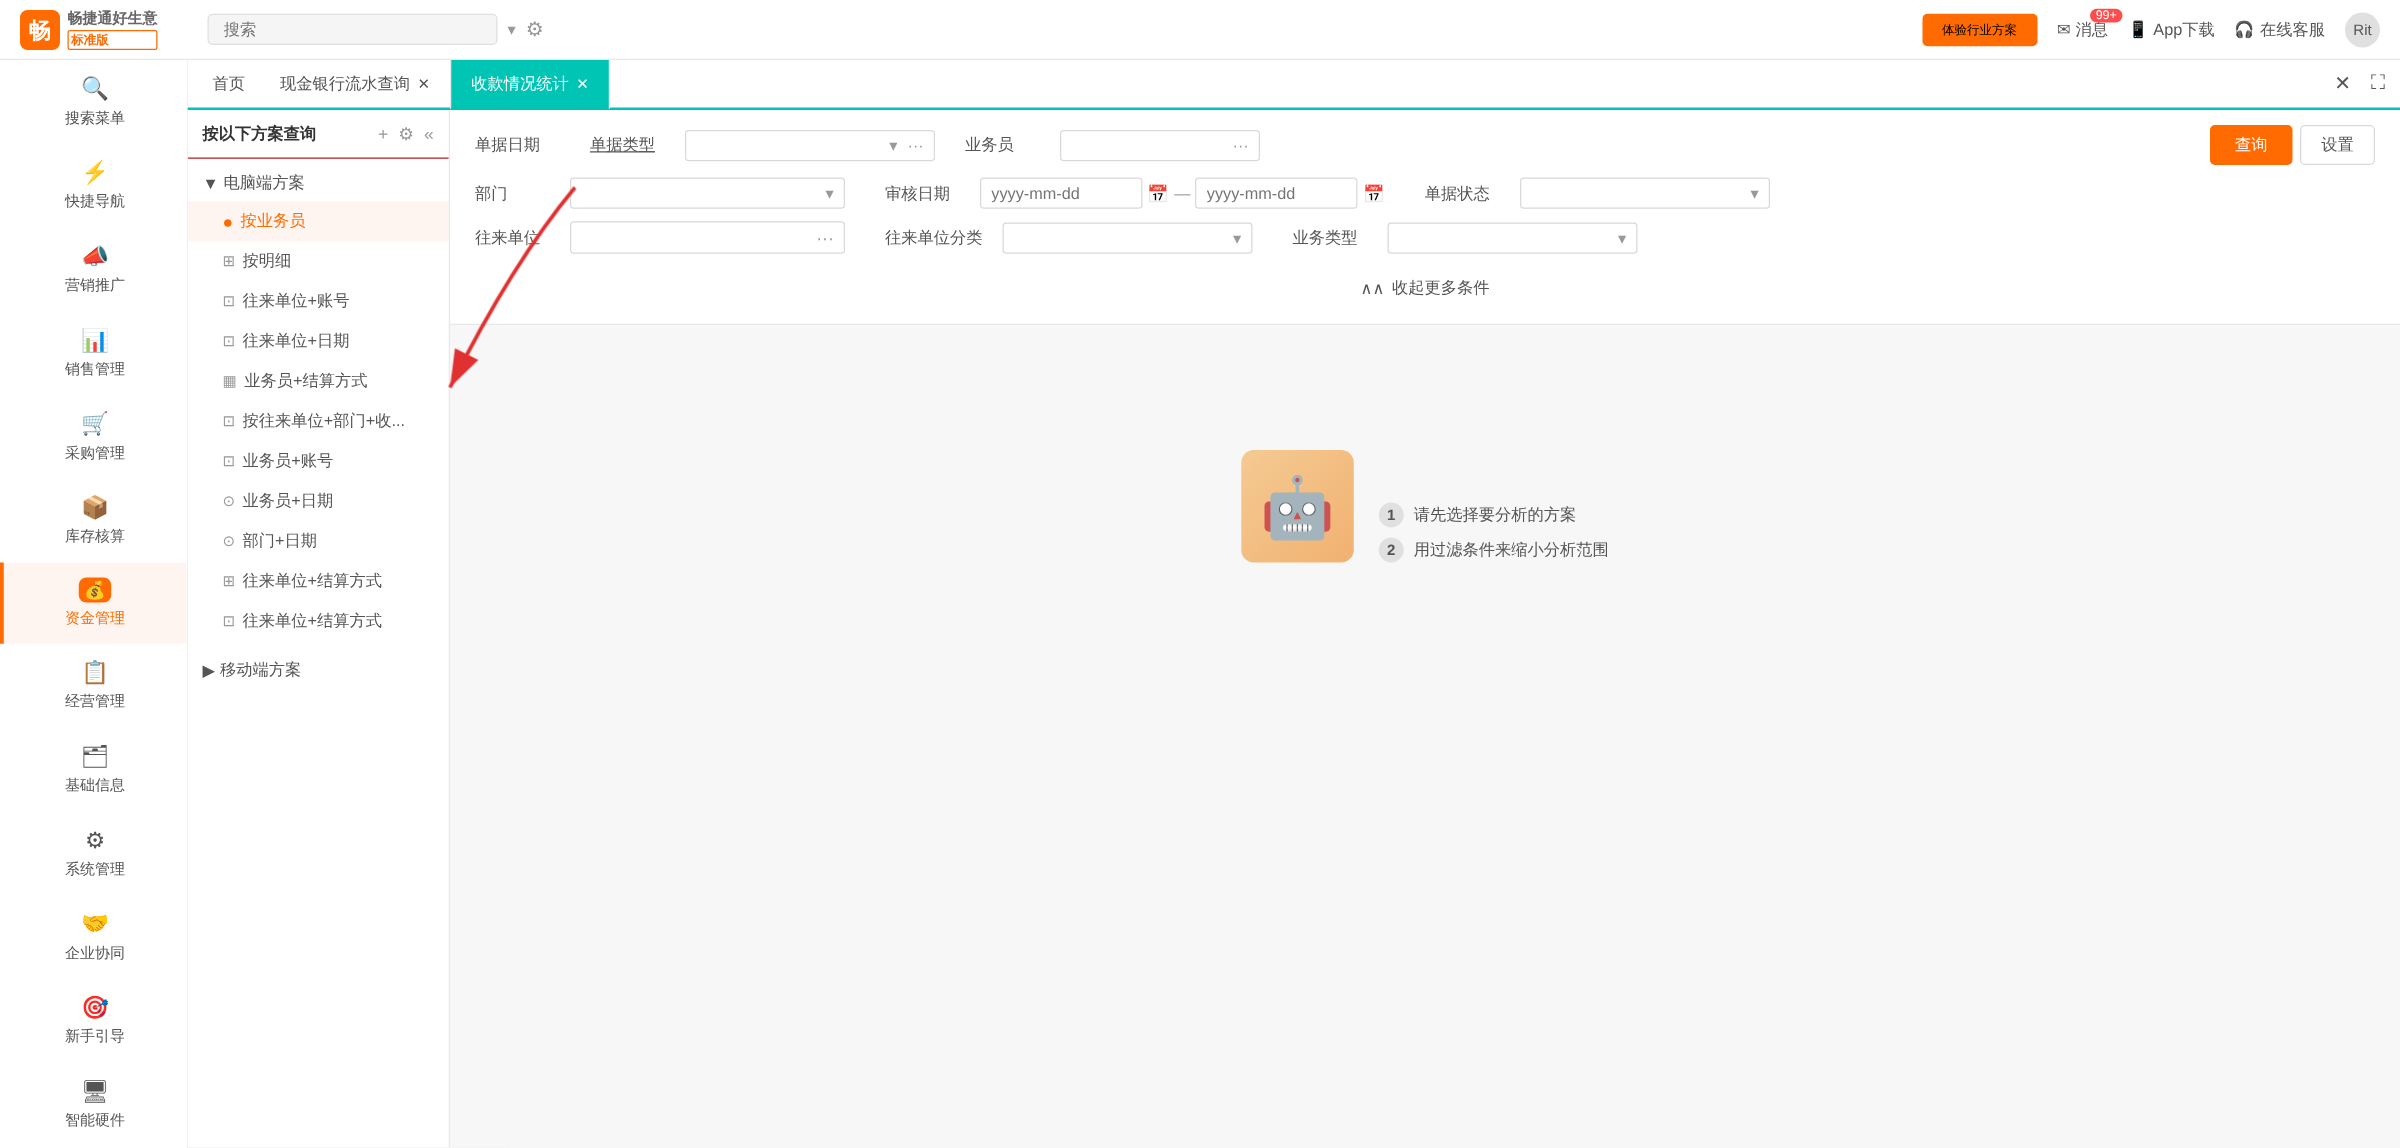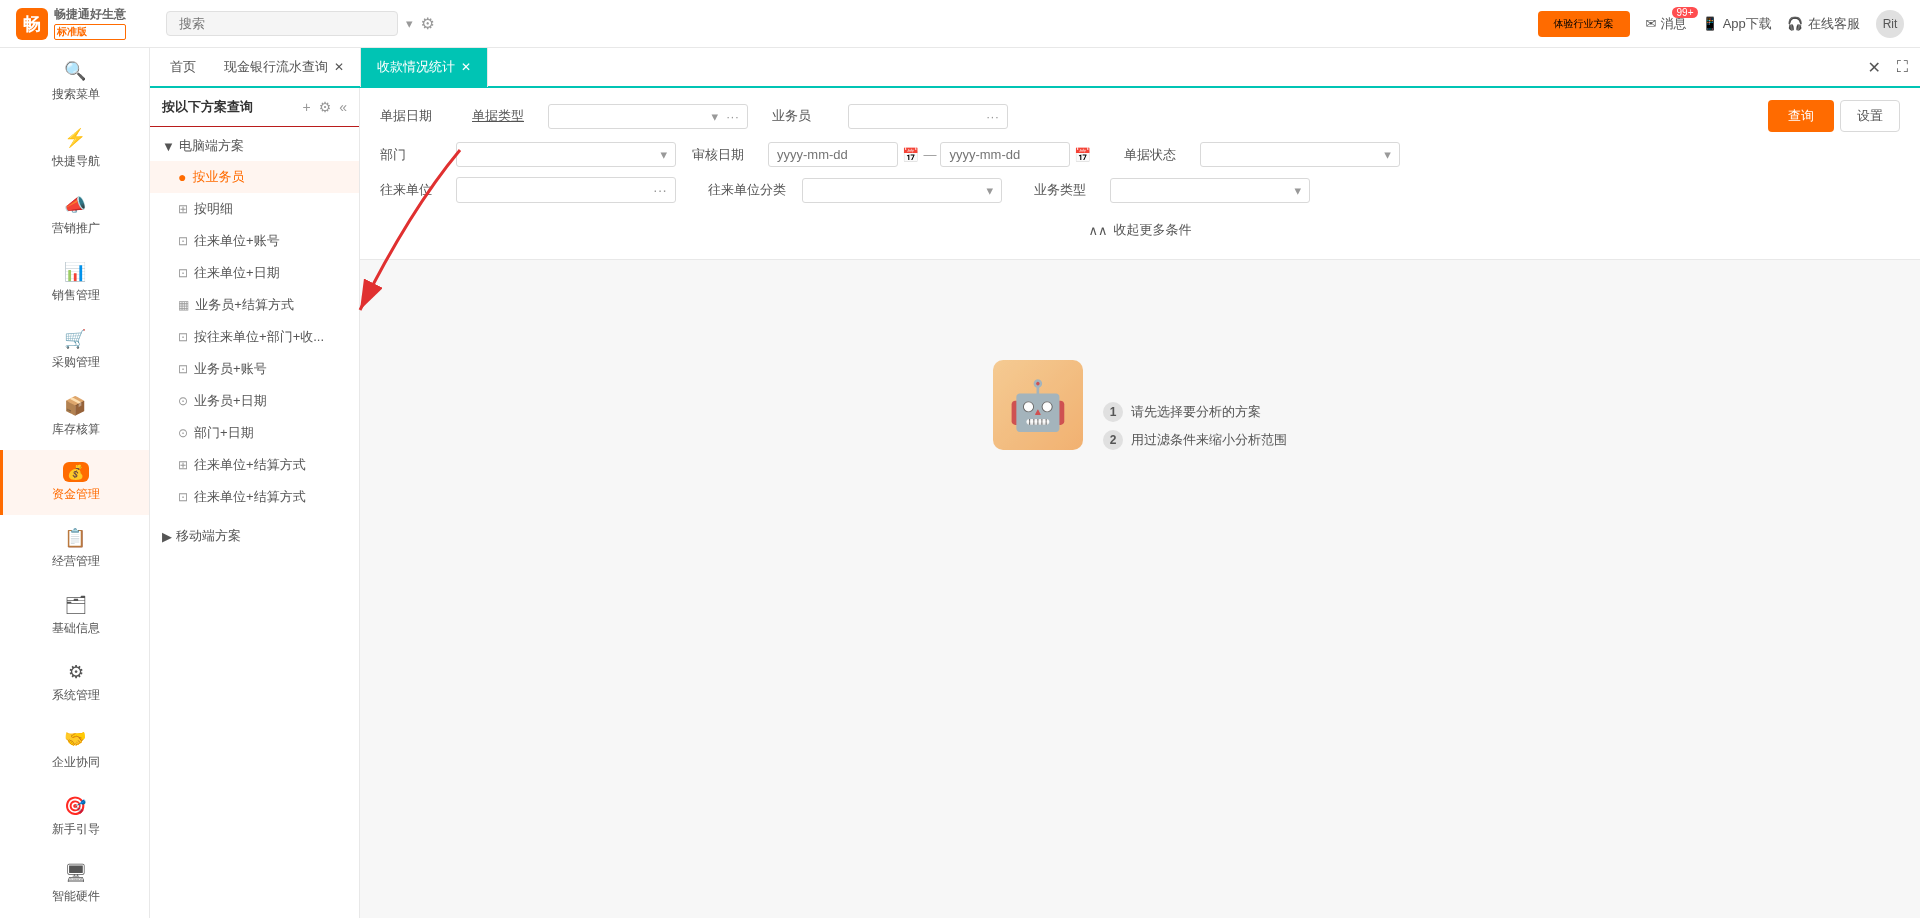--- a/index.html
+++ b/index.html
@@ -591,21 +591,21 @@
             </div>
           </div>
 
           <div class="filter-row">
             <span class="filter-label">部门</span>
             <div class="filter-select" style="min-width:220px;">
               <span style="flex:1;color:#ccc;"></span>
               <span class="arrow">▾</span>
             </div>
 
-            <span class="filter-label" style="margin-left:0;">审核日期</span>
+            <span class="filter-label" style="margin-left:16px;">审核日期</span>
             <div class="date-input-group">
               <input class="date-input" placeholder="yyyy-mm-dd" style="">
               <span class="calendar-icon">📅</span>
               <span class="dash">—</span>
               <input class="date-input" placeholder="yyyy-mm-dd" style="">
               <span class="calendar-icon">📅</span>
             </div>
 
             <span class="filter-label" style="margin-left:16px;">单据状态</span>
             <div class="filter-select" style="min-width:200px;">

